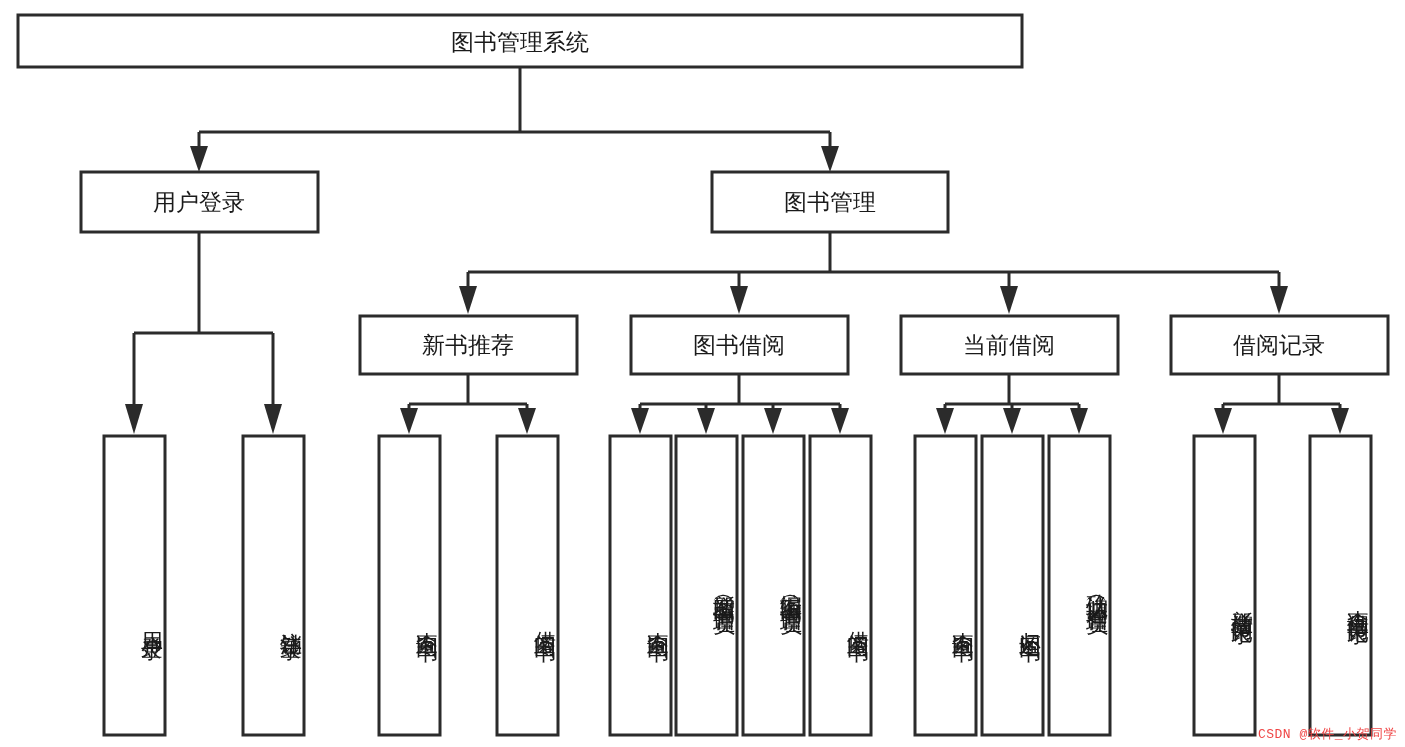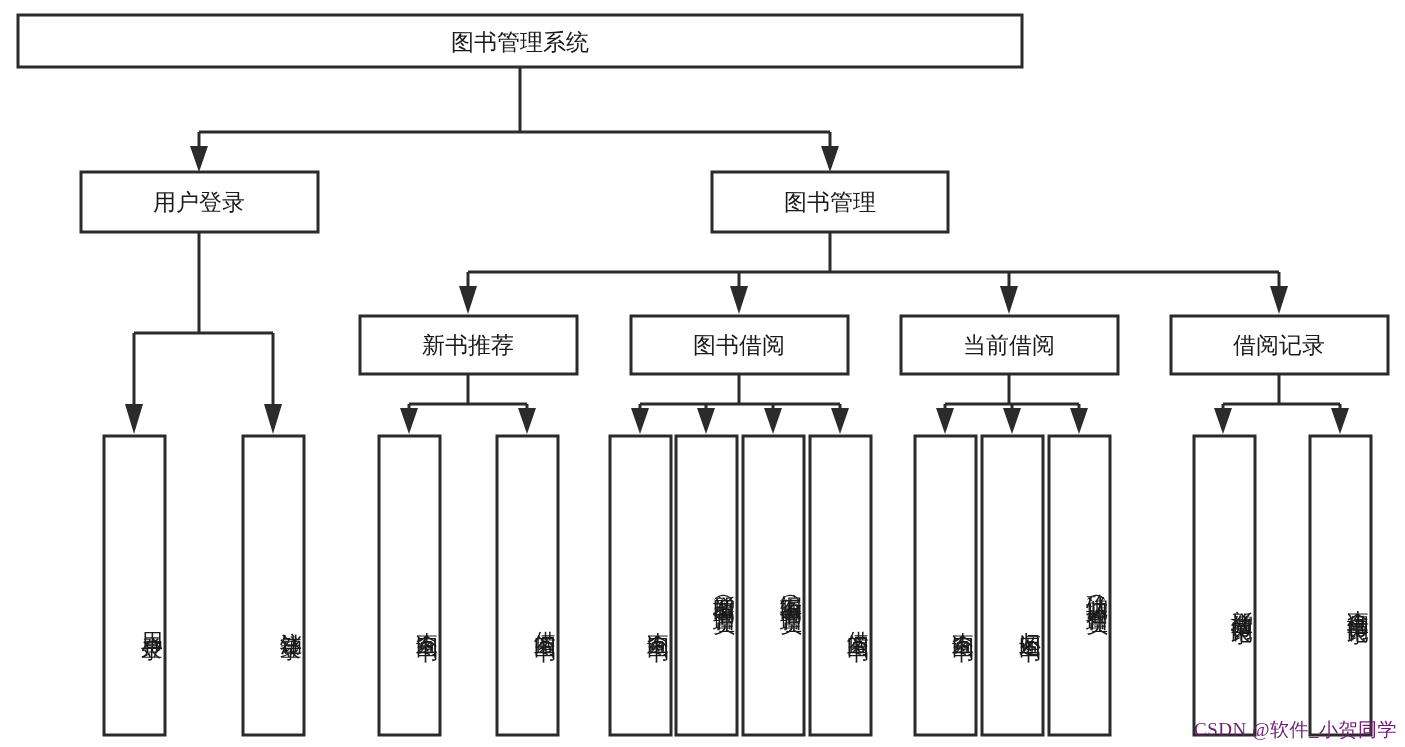--- a/index.html
+++ b/index.html
@@ -64,23 +64,23 @@
     white-space: nowrap;
     pointer-events: none;
     display: flex;
     align-items: flex-start;
     justify-content: center;
   }
   .watermark {
     position: absolute;
     right: 8px;
     bottom: 4px;
-    font-family: Liberation Serif, serif;
-    font-size: 19px;
-    color: #701a75;
+    font-family: Liberation Mono, monospace;
+    font-size: 13px;
+    color: #ef4444;
     letter-spacing: 0.5px;
     user-select: none;
   }
 </style>
 </head>
 <body>
 
 <div id="diagram-root">
 
   <svg id="diagram-svg" viewBox="0 0 1405 747">

